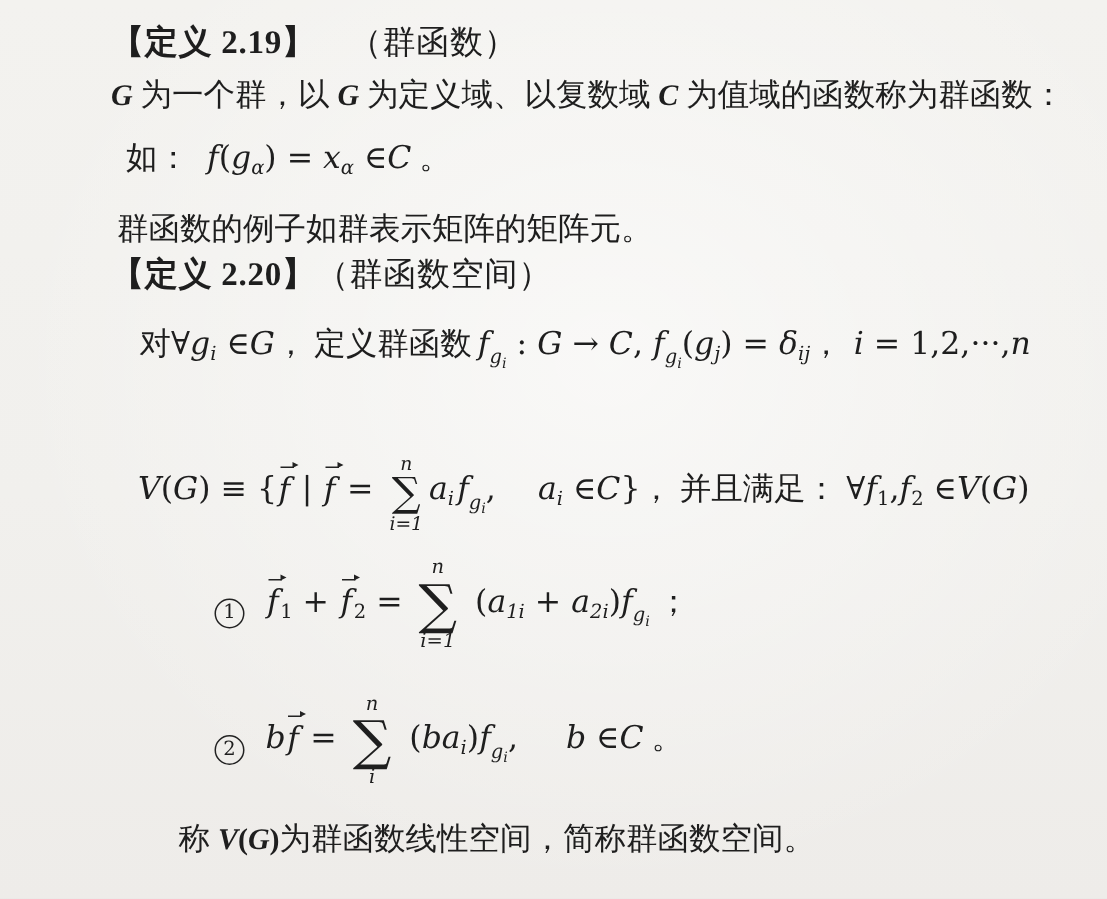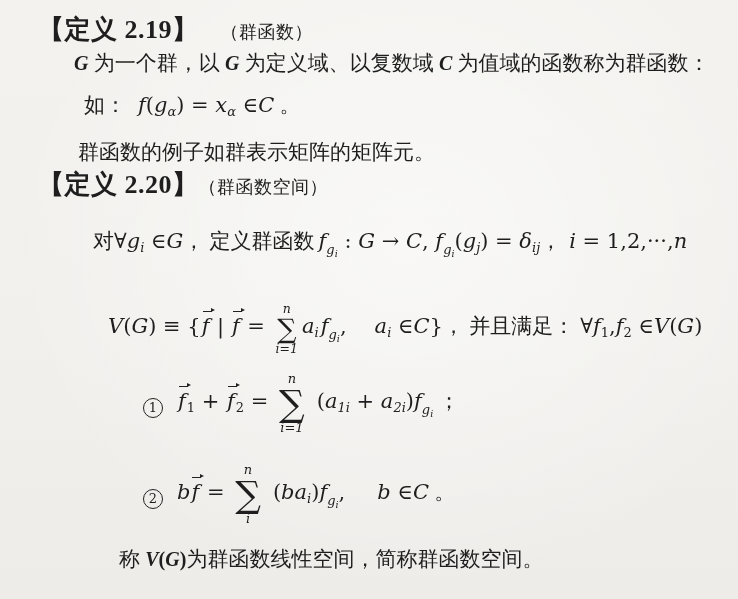--- a/index.html
+++ b/index.html
@@ -15,25 +15,25 @@
     color:#1e1e1e;
   }
   .line{
     position:absolute;
     white-space:nowrap;
     line-height:1.25;
   }
   
   .hb{
     font-family:"Liberation Serif","DejaVu Serif",serif;
-    font-weight:bold;font-size:26px;letter-spacing:0.5px;
+    font-weight:bold;font-size:22px;letter-spacing:0.5px;margin-left:36px;
   }
   .hp{
     font-family:"Liberation Serif","DejaVu Serif",serif;
-    font-weight:normal;font-size:18px;letter-spacing:0.5px;
+    font-weight:normal;font-size:22px;letter-spacing:0.5px;
   }
   .hgap{display:inline-block;width:22px;}
   
   .m-cjk{font-family:"Liberation Serif","DejaVu Serif",serif;font-size:21px;}
   .m-r  {font-family:"DejaVu Serif","Liberation Serif",serif;font-size:21px;}
   .m-i  {font-family:"DejaVu Serif","Liberation Serif",serif;font-size:21px;font-style:italic;}
   .m-bi {font-family:"Liberation Serif","DejaVu Serif",serif;font-size:20px;font-style:italic;font-weight:bold;}
   .m-br {font-family:"Liberation Serif","DejaVu Serif",serif;font-size:20px;font-weight:bold;}
   .m-sub{font-family:"DejaVu Serif",serif;font-size:13px;font-style:italic;vertical-align:-4px;}
   .m-subr{font-family:"DejaVu Serif",serif;font-size:13px;font-style:normal;vertical-align:-4px;}
@@ -66,23 +66,23 @@
   .msum .msym{font-family:"DejaVu Serif",serif;font-style:normal;line-height:0.95;}
   .msum-s .msym{font-size:27px;}
   .msum-l .msym{font-size:36px;}
   .msum-l .mlim{font-size:13px;}
   
   .pos-h219 {left:38px; top:14px;}
   .pos-stmt {left:74px; top:50px;}
   .pos-ex   {left:84px; top:92px;}
   .pos-note {left:78px; top:139px;text-align:center;}
   .pos-h220 {left:38px; top:169px;}
-  .pos-def  {left:93px; top:228px;}
+  .pos-def  {left:93px; top:216px;}
   .pos-basis{left:98px; top:263px;}
-  .pos-space{left:108px; top:302px;}
+  .pos-space{left:92px; top:302px;}
   .pos-p1   {left:143px;top:372px;}
   .pos-p2   {left:143px;top:463px;}
   .pos-close{left:103px;top:546px;margin-left:16px;}
 </style>
 </head>
 <body>
 
 <div id="doc">
 
   <div class="line pos-h219">

